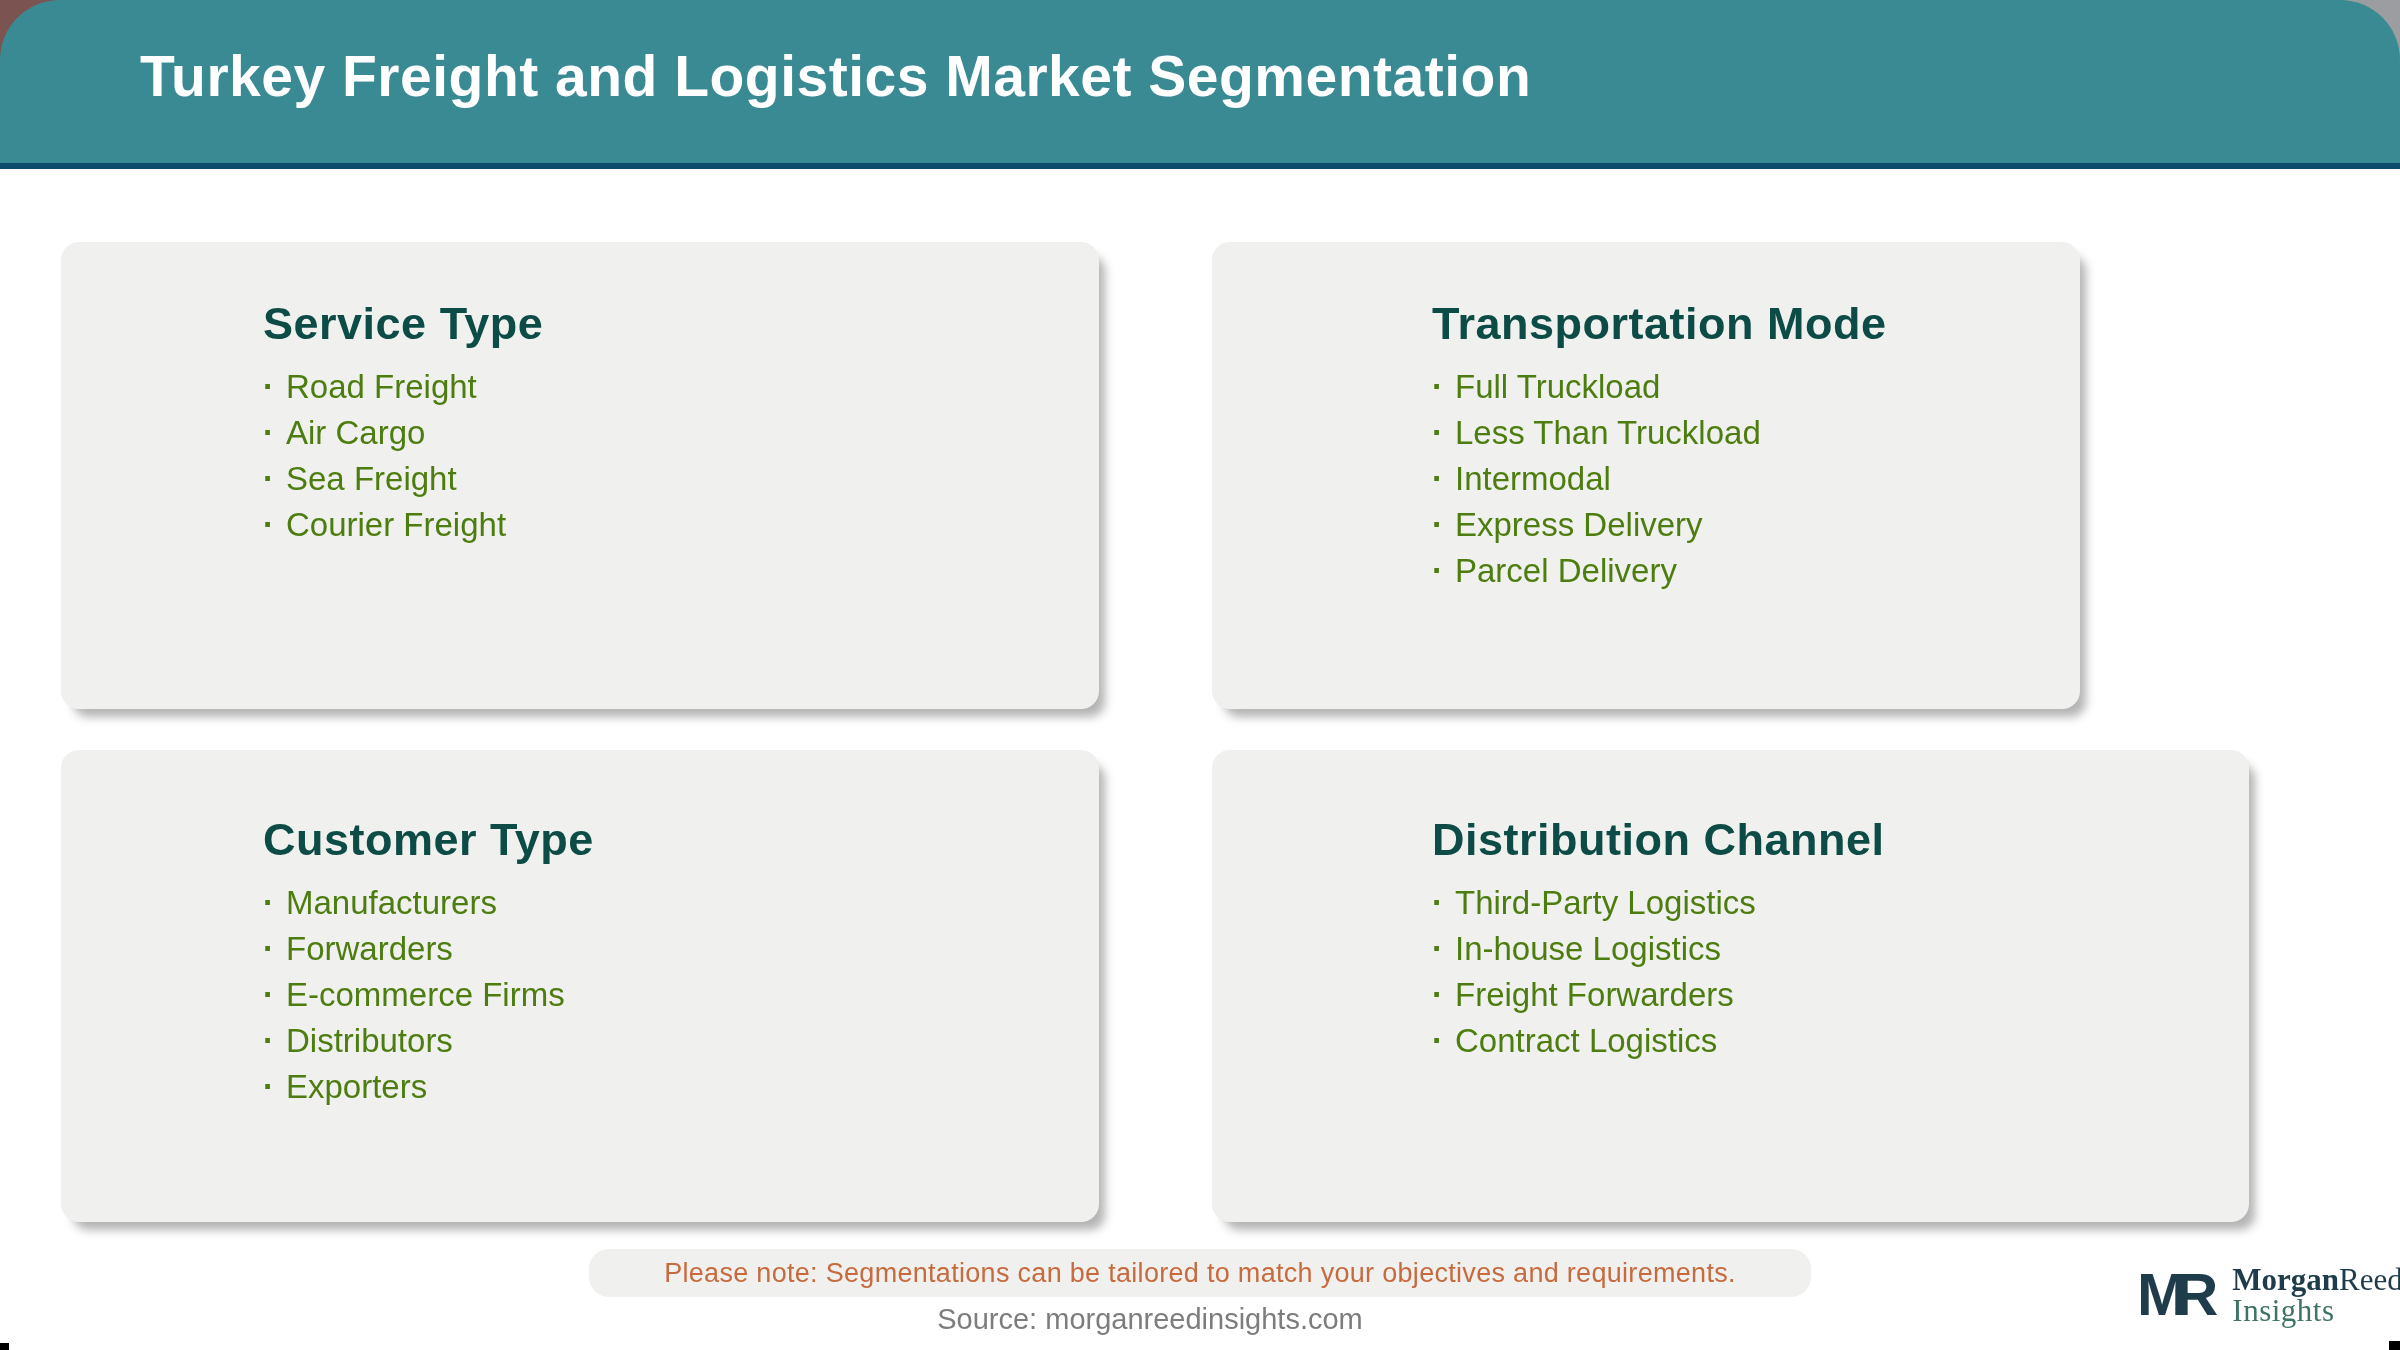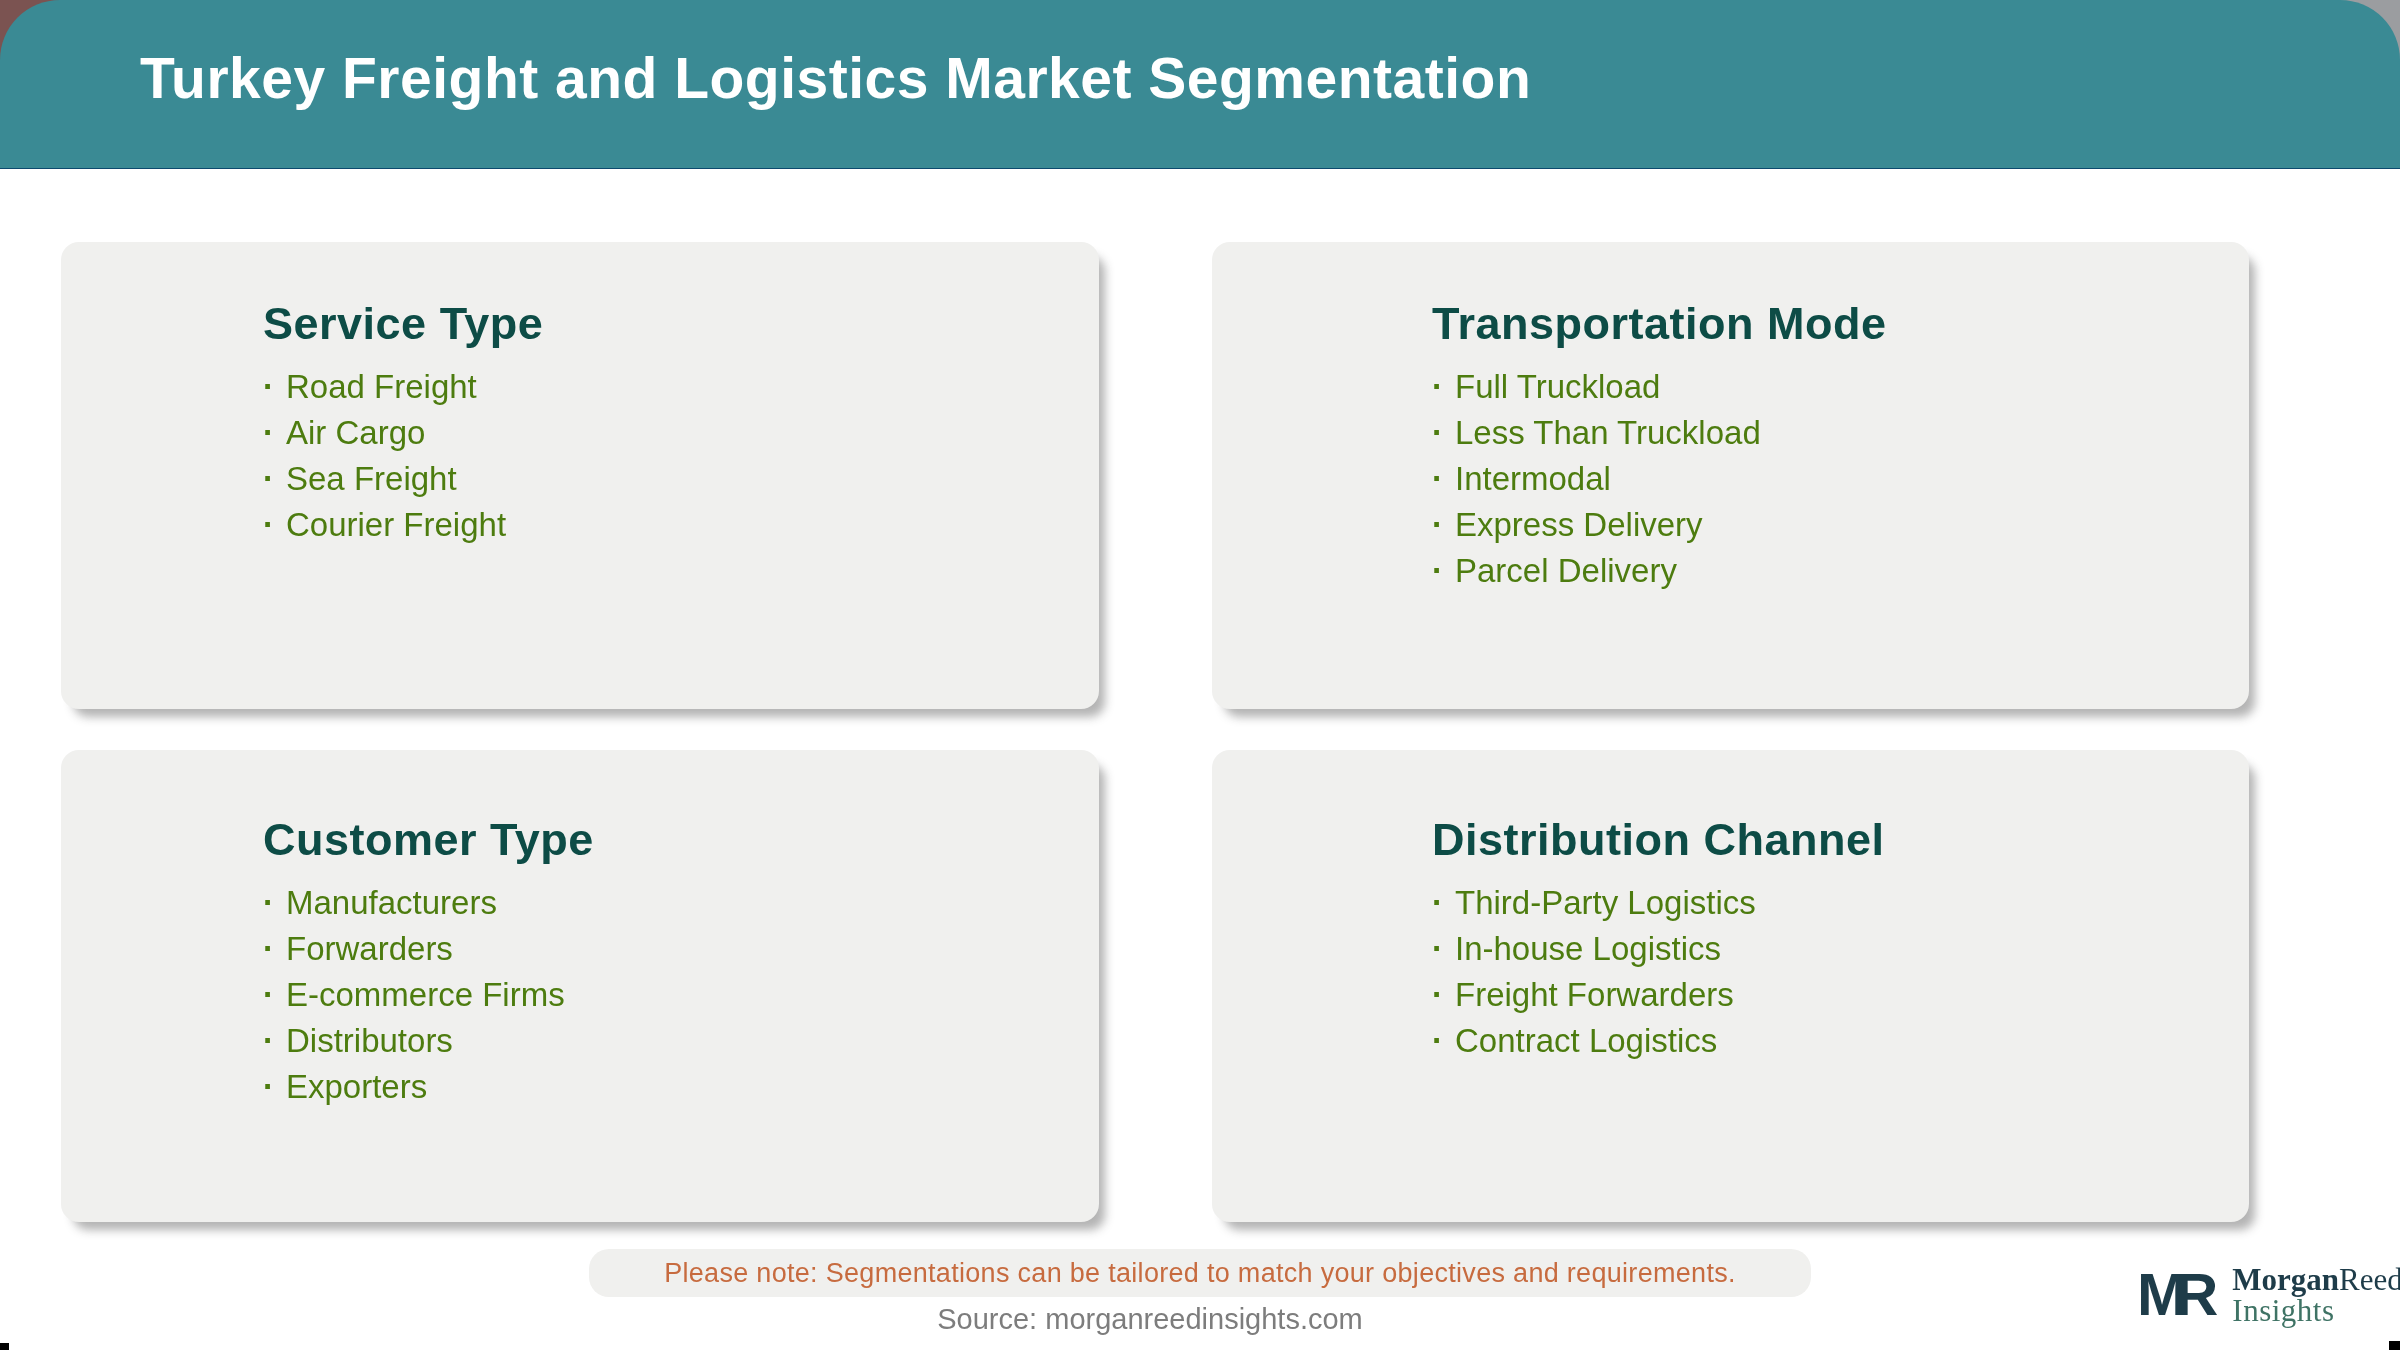--- a/index.html
+++ b/index.html
@@ -26,21 +26,21 @@
   .corner-backdrop.tl { left: 0;  background: #7b5351; }
   .corner-backdrop.tr { right: 0; background: #9b9da0; }
 
   .header {
     position: absolute;
     left: 0; top: 0;
     width: 2400px;
     height: 169px;
     background: #3a8a94;
     border-radius: 60px 60px 0 0;
-    border-bottom: 1px solid #0c4a6e;
+    border-bottom: 6px solid #0c4a6e;
     z-index: 1;
     display: flex;
     align-items: center;
     padding-bottom: 12px;
     box-sizing: border-box;
   }
   .page-title {
     margin: 0 0 0 140px;
     color: #ffffff;
     font-size: 57px;
@@ -50,21 +50,21 @@
 
   .card {
     position: absolute;
     background: #f0f0ee;
     border-radius: 18px;
     box-shadow: 9px 11px 10px -3px rgba(40, 40, 40, 0.35);
     box-sizing: border-box;
     z-index: 1;
   }
   .card.c1 { left: 61px;   top: 242px; width: 1038px; height: 467px; padding: 56px 40px 0 202px; }
-  .card.c2 { left: 1212px; top: 242px; width: 1037px; height: 467px; padding: 56px 40px 0 220px; }
+  .card.c2 { left: 1212px; top: 242px; width: 868px; height: 467px; padding: 56px 40px 0 220px; }
   .card.c3 { left: 61px;   top: 750px; width: 1038px; height: 472px; padding: 64px 40px 0 202px; }
   .card.c4 { left: 1212px; top: 750px; width: 1037px; height: 472px; padding: 64px 40px 0 220px; }
 
   .card-title {
     margin: 0 0 14px 0;
     font-size: 45px;
     font-weight: 700;
     color: #0d4c46;
     letter-spacing: 0.5px;
   }

